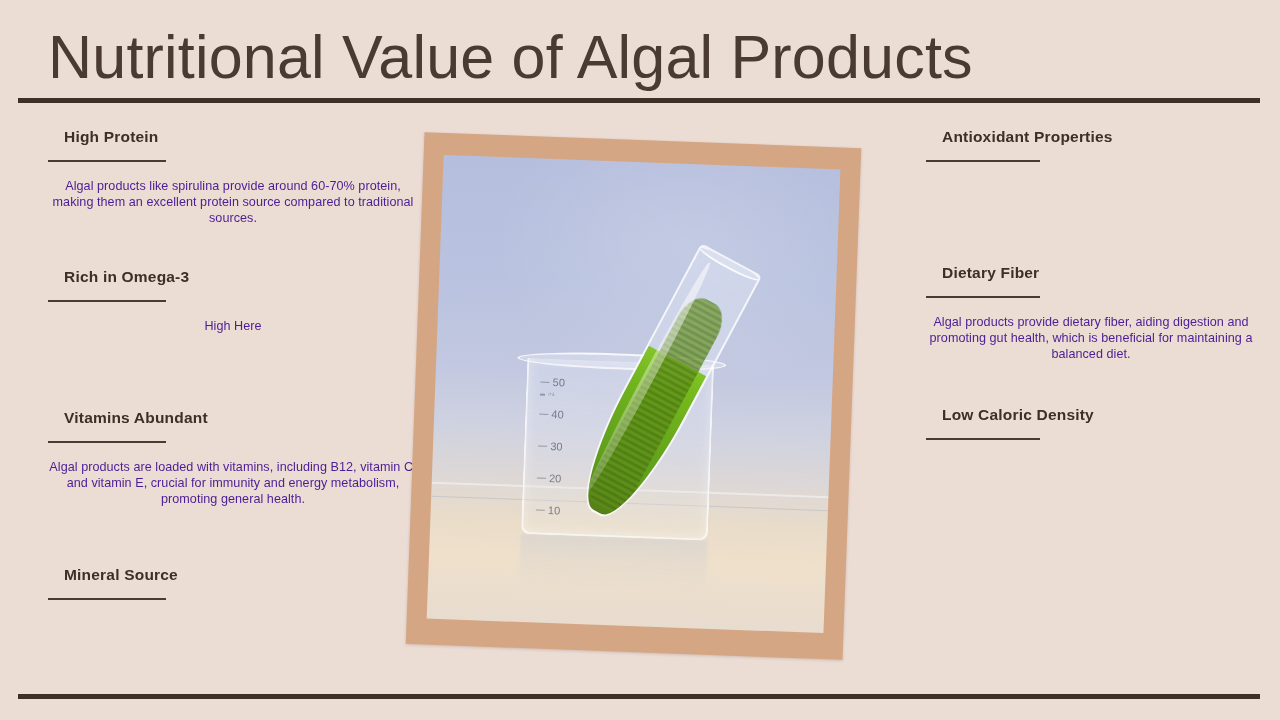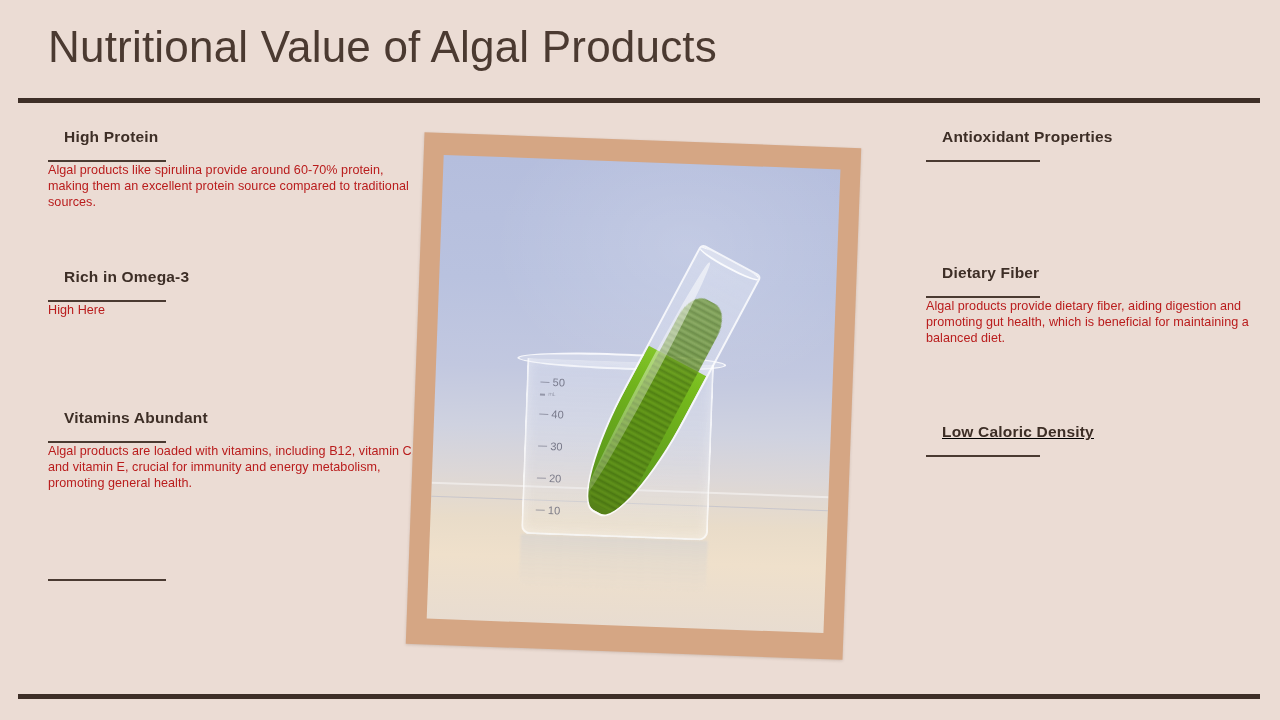--- a/index.html
+++ b/index.html
@@ -9,21 +9,21 @@
   body {
     background:#ebdcd4;
     font-family:"Liberation Sans", sans-serif;
     position:relative;
   }
 
   
   #slide-title {
     position:absolute;
     left:48px; top:22px;
-    font-size:44px;
+    font-size:61px;
     font-weight:400;
     letter-spacing:0.2px;
     color:#4b3a31;
     line-height:1.15;
     white-space:nowrap;
   }
 
   
   .rule {
     position:absolute;
@@ -50,25 +50,27 @@
     white-space:nowrap;
     margin-left:16px;
   }
   .feature-underline {
     margin-top:13px;
     width:118px;
     height:2px;
     background:#4a3a31;
   }
   .feature-body {
+    margin-top:16px;
     font-size:12.6px;
     font-weight:400;
-    color:#b91c1c;
+    color:#4c1d95;
     line-height:1.3;
     letter-spacing:0.05px;
+    text-align:center;
   }
   #right-column .feature-underline { width:114px; }
 
   
   #photo-figure {
     position:absolute;
     left:415px; top:140px;
     width:440px; height:520px;
   }
   #photo-frame {
@@ -250,39 +252,40 @@
     <div class="feature-body">High Here</div>
   </div>
 
   <div class="feature-block" style="top:281px;">
     <div class="feature-heading">Vitamins Abundant</div>
     <div class="feature-underline"></div>
     <div class="feature-body">Algal products are loaded with vitamins, including B12, vitamin C, and vitamin E, crucial for immunity and energy metabolism, promoting general health.</div>
   </div>
 
   <div class="feature-block" style="top:438px;">
+    <div class="feature-heading">Mineral Source</div>
     <div class="feature-underline"></div>
   </div>
 
 </div>
 
 <div class="column" id="right-column">
 
   <div class="feature-block" style="top:0px;">
     <div class="feature-heading">Antioxidant Properties</div>
     <div class="feature-underline"></div>
   </div>
 
   <div class="feature-block" style="top:136px;">
     <div class="feature-heading">Dietary Fiber</div>
     <div class="feature-underline"></div>
     <div class="feature-body">Algal products provide dietary fiber, aiding digestion and promoting gut health, which is beneficial for maintaining a balanced diet.</div>
   </div>
 
-  <div class="feature-block" style="top:295px;text-decoration:underline;">
+  <div class="feature-block" style="top:278px;">
     <div class="feature-heading">Low Caloric Density</div>
     <div class="feature-underline"></div>
   </div>
 
 </div>
 
 <div id="photo-figure">
   <div id="photo-frame">
     <div id="photo-image">
 

